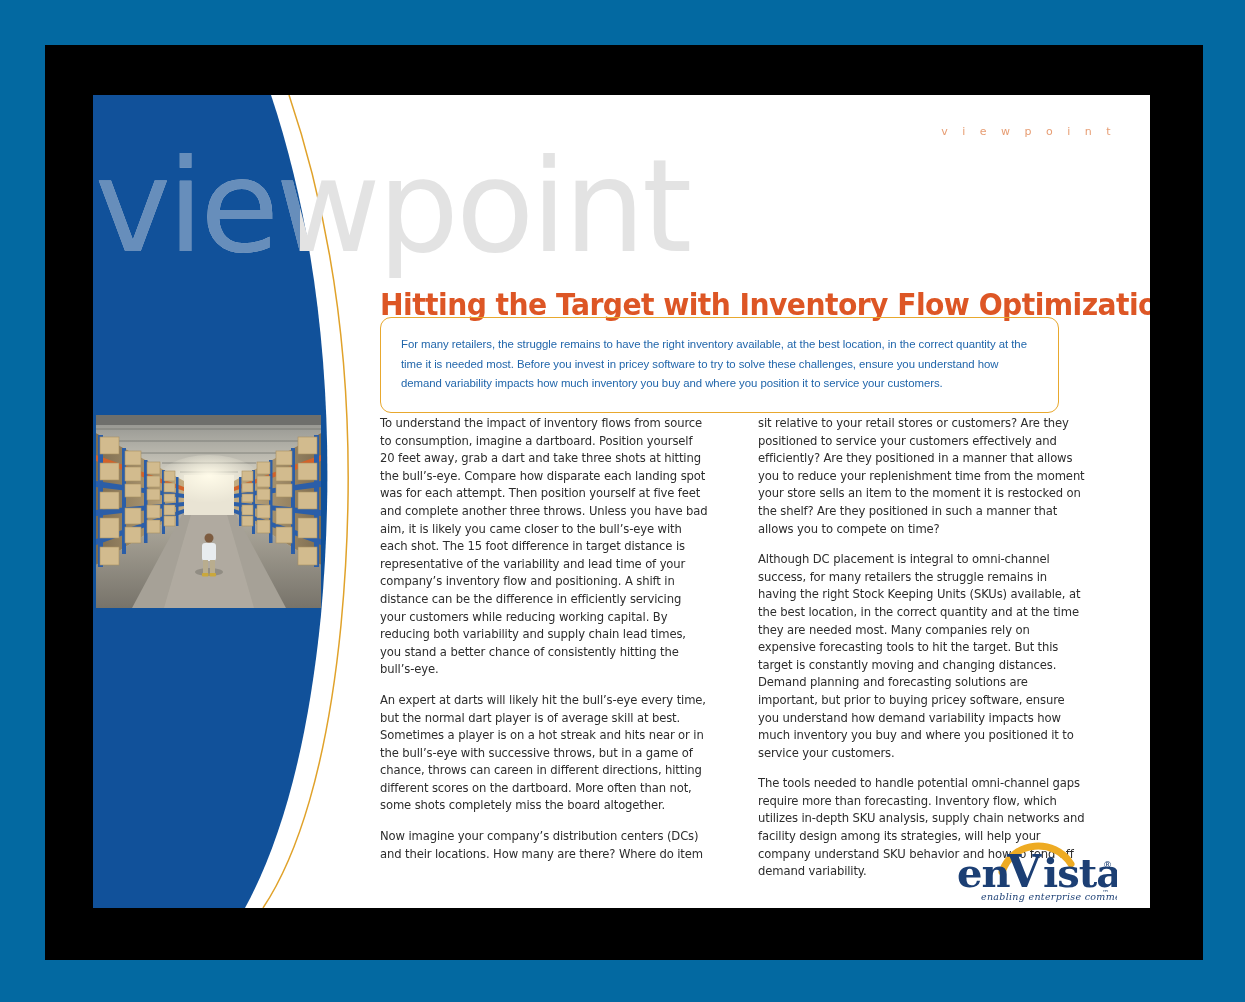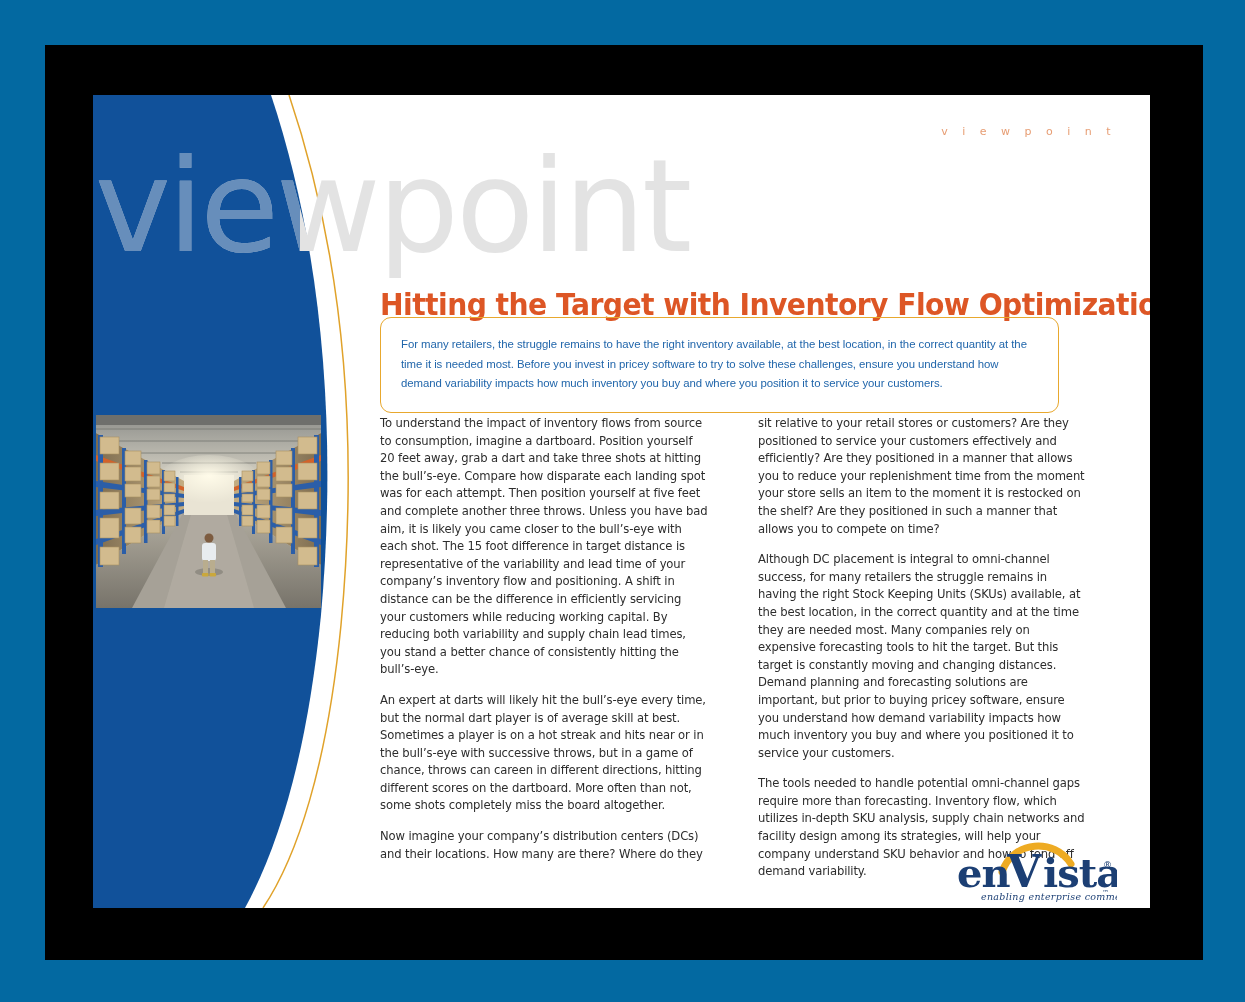--- a/index.html
+++ b/index.html
@@ -349,21 +349,21 @@
       <h1 class="headline">Hitting the Target with Inventory Flow Optimization</h1>
 
       <div class="callout">
         <p>For many retailers, the struggle remains to have the right inventory available, at the best location, in the correct quantity at the time it is needed most. Before you invest in pricey software to try to solve these challenges, ensure you understand how demand variability impacts how much inventory you buy and where you position it to service your customers.</p>
       </div>
 
       <div class="cols">
         <div class="col">
           <p>To understand the impact of inventory flows from source to consumption, imagine a dartboard. Position yourself 20 feet away, grab a dart and take three shots at hitting the bull’s-eye. Compare how disparate each landing spot was for each attempt. Then position yourself at five feet and complete another three throws. Unless you have bad aim, it is likely you came closer to the bull’s-eye with each shot. The 15 foot difference in target distance is representative of the variability and lead time of your company’s inventory flow and positioning. A shift in distance can be the difference in efficiently servicing your customers while reducing working capital. By reducing both variability and supply chain lead times, you stand a better chance of consistently hitting the bull’s-eye.</p>
           <p>An expert at darts will likely hit the bull’s-eye every time, but the normal dart player is of average skill at best. Sometimes a player is on a hot streak and hits near or in the bull’s-eye with successive throws, but in a game of chance, throws can careen in different directions, hitting different scores on the dartboard. More often than not, some shots completely miss the board altogether.</p>
-          <p>Now imagine your company’s distribution centers (DCs) and their locations. How many are there? Where do they</p>
+          <p>Now imagine your company’s distribution centers (DCs) and their locations. How many are there? Where do item</p>
         </div>
         <div class="col">
           <p>sit relative to your retail stores or customers? Are they positioned to service your customers effectively and efficiently? Are they positioned in a manner that allows you to reduce your replenishment time from the moment your store sells an item to the moment it is restocked on the shelf? Are they positioned in such a manner that allows you to compete on time?</p>
           <p>Although DC placement is integral to omni-channel success, for many retailers the struggle remains in having the right Stock Keeping Units (SKUs) available, at the best location, in the correct quantity and at the time they are needed most. Many companies rely on expensive forecasting tools to hit the target. But this target is constantly moving and changing distances. Demand planning and forecasting solutions are important, but prior to buying pricey software, ensure you understand how demand variability impacts how much inventory you buy and where you positioned it to service your customers.</p>
           <p>The tools needed to handle potential omni-channel gaps require more than forecasting. Inventory flow, which utilizes in-depth SKU analysis, supply chain networks and facility design among its strategies, will help your company understand SKU behavior and how to fend off demand variability.</p>
         </div>
       </div>
     </div>
 
     <div class="logo">

